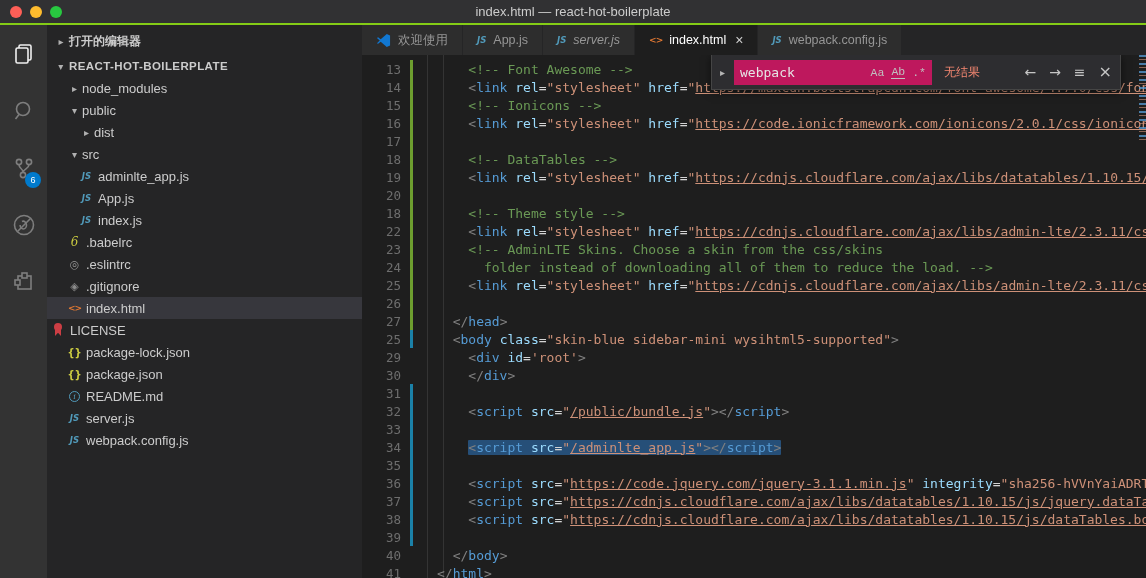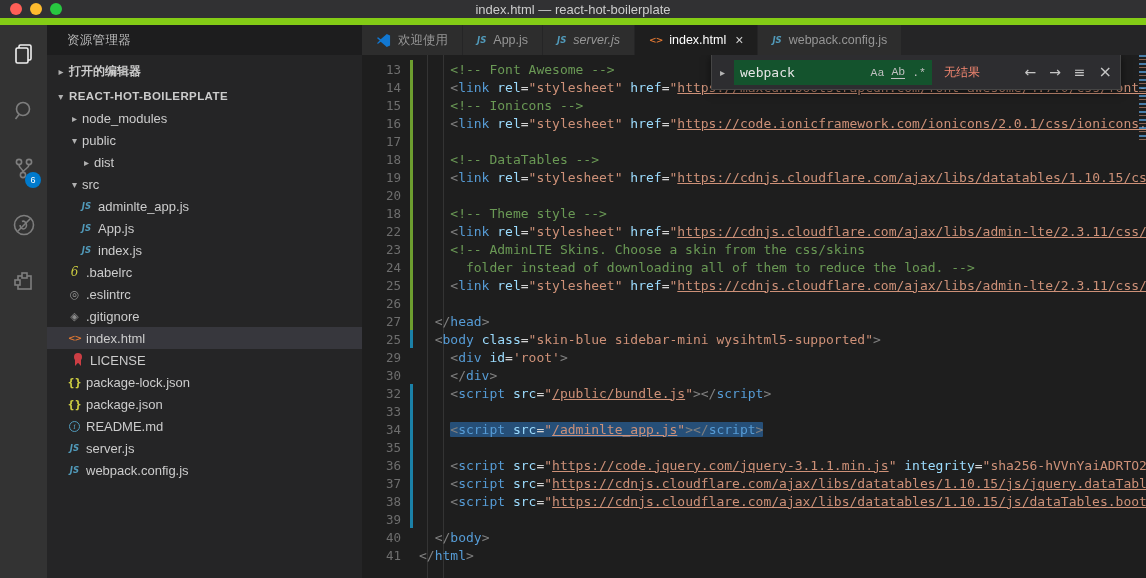--- a/index.html
+++ b/index.html
@@ -9,21 +9,21 @@
     --c-comment:#6a9955; --c-tag:#569cd6; --c-attr:#9cdcfe; --c-str:#ce9178; --c-punct:#808080; --c-plain:#d4d4d4;
     --gutter-add:#6d9e2f; --gutter-mod:#1b81a8; --status-red:#f48771;
     --js-icon:#519aba; --html-icon:#e37933; --json-icon:#cbcb41; --license-red:#cc3e44;
   }
   *{box-sizing:border-box;margin:0;padding:0}
   html,body{background:#000}
   body{font-family:"Liberation Sans",sans-serif;}
   .app{width:1146px;height:578px;position:relative;overflow:hidden;background:var(--editor-bg)}
 
   
-  .titlebar{height:25px;background:var(--titlebar-bg);display:flex;align-items:center;position:relative;border-bottom:7px solid #84cc16}
+  .titlebar{height:25px;background:var(--titlebar-bg);display:flex;align-items:center;position:relative;border-bottom:2px solid #84cc16}
   .lights{display:flex;gap:8px;padding-left:10px}
   .light{width:12px;height:12px;border-radius:50%}
   .light.r{background:#ff5f57}.light.y{background:#febc2e}.light.g{background:#28c840}
   .titlebar .title{position:absolute;left:0;right:0;text-align:center;color:#cccccc;font-size:13px;pointer-events:none}
 
   
   .main{display:flex;height:553px}
 
   
   .activitybar{width:47px;background:var(--activity-bg);display:flex;flex-direction:column;align-items:center;flex:none}
@@ -68,30 +68,30 @@
   .tab-close{color:#d0d0d0;font-size:14px;margin-left:2px;line-height:1}
 
   
   .editor{flex:1;position:relative;background:var(--editor-bg);overflow:hidden;font-family:"DejaVu Sans Mono","Liberation Mono",monospace;font-size:13px}
   .lines{position:absolute;top:5px;left:0;right:0}
   .line{height:18px;display:flex;align-items:center;white-space:pre}
   .ln{width:48px;flex:none;text-align:right;color:#6e6e6e;font-size:12.5px;padding-right:9px}
   .gbar{width:3px;height:18px;flex:none}
   .gbar.g{background:var(--gutter-add)}
   .gbar.b{background:var(--gutter-mod)}
-  .code{padding-left:6px;flex:none}
+  .code{padding-left:24px;flex:none}
   .sg-c{color:var(--c-comment)} .sg-t{color:var(--c-tag)} .sg-a{color:var(--c-attr)}
   .sg-s{color:var(--c-str)} .sg-u{color:var(--c-str);text-decoration:underline} .sg-p{color:var(--c-punct)} .sg-w{color:var(--c-plain)}
   .selbg{background:var(--selection);border-radius:1px}
   .iguide{position:absolute;top:0;bottom:0;width:1px;background:#343434}
 
   
   .findwidget{position:absolute;top:0;right:25px;width:410px;height:35px;background:#2d2d30;border:1px solid #454545;border-top:none;box-shadow:0 2px 8px rgba(0,0,0,.55);display:flex;align-items:center;padding:0 8px;z-index:10}
   .find-toggle{color:#b5b5b5;font-family:"DejaVu Sans",sans-serif;font-size:10px;width:14px;cursor:pointer}
-  .find-input{width:198px;height:25px;background:#14532d;display:flex;align-items:center;padding:0 6px;cursor:text}
+  .find-input{width:198px;height:25px;background:#be185d;display:flex;align-items:center;padding:0 6px;cursor:text}
   .find-query{color:#e6e6e6;font-size:13px;flex:1}
   .find-opt{color:#c0c0c0;font-size:11.5px;margin-left:7px;cursor:pointer;font-family:Liberation Mono, monospace}
   .find-opt.ww{border-bottom:1px solid #c0c0c0}
   .find-status{color:var(--status-red);font-size:12px;margin-left:12px;white-space:nowrap}
   .find-btns{margin-left:auto;display:flex;align-items:center;gap:13px}
   .find-btn{color:#c5c5c5;font-size:14px;cursor:pointer;font-family:"DejaVu Sans",sans-serif;line-height:1}
   .find-btn.close{font-size:16px}
 
   
   .minimap{position:absolute;top:0;right:0;width:7px;height:86px;z-index:11;background:
@@ -145,21 +145,20 @@
       <div class="act-item">
         <svg width="26" height="26" viewBox="0 0 26 26">
           <rect x="7" y="7" width="13" height="13"></rect>
           <rect x="4" y="11" width="5" height="5" fill="#333333"></rect>
           <rect x="11" y="4" width="5" height="5" fill="#333333"></rect>
         </svg>
       </div>
     </div>
 
     <div class="sidebar">
-      <div class="sidebar-title">资源管理器</div>
       <div class="section-header">
         <span class="tw">▸</span>
         <span>打开的编辑器</span>
       </div>
       <div class="section-header project">
         <span class="tw">▾</span>
         <span>REACT-HOT-BOILERPLATE</span>
       </div>
       <div class="tree" id="tree">
           <div class="trow" style="padding-left: 20px;">
@@ -199,21 +198,21 @@
             <span class="tlabel">.eslintrc</span>
           </div>
           <div class="trow" style="padding-left: 20px;">
             <span class="fi fi-git">◈</span>
             <span class="tlabel">.gitignore</span>
           </div>
           <div class="trow selected" style="padding-left: 20px;">
             <span class="fi fi-html">&lt;&gt;</span>
             <span class="tlabel">index.html</span>
           </div>
-          <div class="trow" style="padding-left: 24px;">
+          <div class="trow" style="padding-left: 4px;">
             <span class="fi fi-license">
               <span class="lic-c"></span>
               <span class="lic-t"></span>
             </span>
             <span class="tlabel">LICENSE</span>
           </div>
           <div class="trow" style="padding-left: 20px;">
             <span class="fi fi-json">{}</span>
             <span class="tlabel">package-lock.json</span>
           </div>
@@ -281,20 +280,21 @@
             <div class="line"><span class="ln">18</span><span class="gbar g"></span><span class="code"><span class="sg-w">    </span><span class="sg-c">&lt;!-- Theme style --&gt;</span></span></div>
             <div class="line"><span class="ln">22</span><span class="gbar g"></span><span class="code"><span class="sg-w">    </span><span class="sg-p">&lt;</span><span class="sg-t">link</span><span class="sg-w"> </span><span class="sg-a">rel</span><span class="sg-w">=</span><span class="sg-s">"stylesheet"</span><span class="sg-w"> </span><span class="sg-a">href</span><span class="sg-w">=</span><span class="sg-s">"</span><span class="sg-u">https://cdnjs.cloudflare.com/ajax/libs/admin-lte/2.3.11/css/AdminLTE.min.css</span></span></div>
             <div class="line"><span class="ln">23</span><span class="gbar g"></span><span class="code"><span class="sg-w">    </span><span class="sg-c">&lt;!-- AdminLTE Skins. Choose a skin from the css/skins</span></span></div>
             <div class="line"><span class="ln">24</span><span class="gbar g"></span><span class="code"><span class="sg-w">      </span><span class="sg-c">folder instead of downloading all of them to reduce the load. --&gt;</span></span></div>
             <div class="line"><span class="ln">25</span><span class="gbar g"></span><span class="code"><span class="sg-w">    </span><span class="sg-p">&lt;</span><span class="sg-t">link</span><span class="sg-w"> </span><span class="sg-a">rel</span><span class="sg-w">=</span><span class="sg-s">"stylesheet"</span><span class="sg-w"> </span><span class="sg-a">href</span><span class="sg-w">=</span><span class="sg-s">"</span><span class="sg-u">https://cdnjs.cloudflare.com/ajax/libs/admin-lte/2.3.11/css/skins/skin-blue.min.css</span></span></div>
             <div class="line"><span class="ln">26</span><span class="gbar g"></span><span class="code"></span></div>
             <div class="line"><span class="ln">27</span><span class="gbar g"></span><span class="code"><span class="sg-w">  </span><span class="sg-p">&lt;/</span><span class="sg-t">head</span><span class="sg-p">&gt;</span></span></div>
             <div class="line"><span class="ln">25</span><span class="gbar b"></span><span class="code"><span class="sg-w">  </span><span class="sg-p">&lt;</span><span class="sg-t">body</span><span class="sg-w"> </span><span class="sg-a">class</span><span class="sg-w">=</span><span class="sg-s">"skin-blue sidebar-mini wysihtml5-supported"</span><span class="sg-p">&gt;</span></span></div>
             <div class="line"><span class="ln">29</span><span class="gbar"></span><span class="code"><span class="sg-w">    </span><span class="sg-p">&lt;</span><span class="sg-t">div</span><span class="sg-w"> </span><span class="sg-a">id</span><span class="sg-w">=</span><span class="sg-s">'root'</span><span class="sg-p">&gt;</span></span></div>
             <div class="line"><span class="ln">30</span><span class="gbar"></span><span class="code"><span class="sg-w">    </span><span class="sg-p">&lt;/</span><span class="sg-t">div</span><span class="sg-p">&gt;</span></span></div>
+            <div class="line"><span class="ln">31</span><span class="gbar b"></span><span class="code"></span></div>
             <div class="line"><span class="ln">32</span><span class="gbar b"></span><span class="code"><span class="sg-w">    </span><span class="sg-p">&lt;</span><span class="sg-t">script</span><span class="sg-w"> </span><span class="sg-a">src</span><span class="sg-w">=</span><span class="sg-s">"</span><span class="sg-u">/public/bundle.js</span><span class="sg-s">"</span><span class="sg-p">&gt;</span><span class="sg-p">&lt;/</span><span class="sg-t">script</span><span class="sg-p">&gt;</span></span></div>
             <div class="line"><span class="ln">33</span><span class="gbar b"></span><span class="code"></span></div>
             <div class="line"><span class="ln">34</span><span class="gbar b"></span><span class="code"><span class="sg-w">    </span><span class="selbg"><span class="sg-p">&lt;</span><span class="sg-t">script</span><span class="sg-w"> </span><span class="sg-a">src</span><span class="sg-w">=</span><span class="sg-s">"</span><span class="sg-u">/adminlte_app.js</span><span class="sg-s">"</span><span class="sg-p">&gt;</span><span class="sg-p">&lt;/</span><span class="sg-t">script</span><span class="sg-p">&gt;</span></span></span></div>
             <div class="line"><span class="ln">35</span><span class="gbar b"></span><span class="code"></span></div>
             <div class="line"><span class="ln">36</span><span class="gbar b"></span><span class="code"><span class="sg-w">    </span><span class="sg-p">&lt;</span><span class="sg-t">script</span><span class="sg-w"> </span><span class="sg-a">src</span><span class="sg-w">=</span><span class="sg-s">"</span><span class="sg-u">https://code.jquery.com/jquery-3.1.1.min.js</span><span class="sg-s">"</span><span class="sg-w"> </span><span class="sg-a">integrity</span><span class="sg-w">=</span><span class="sg-s">"sha256-hVVnYaiADRTO2PzUGmuLJr8BLUSjGIZsDYGmIJLv2b8="</span></span></div>
             <div class="line"><span class="ln">37</span><span class="gbar b"></span><span class="code"><span class="sg-w">    </span><span class="sg-p">&lt;</span><span class="sg-t">script</span><span class="sg-w"> </span><span class="sg-a">src</span><span class="sg-w">=</span><span class="sg-s">"</span><span class="sg-u">https://cdnjs.cloudflare.com/ajax/libs/datatables/1.10.15/js/jquery.dataTables.min.js</span></span></div>
             <div class="line"><span class="ln">38</span><span class="gbar b"></span><span class="code"><span class="sg-w">    </span><span class="sg-p">&lt;</span><span class="sg-t">script</span><span class="sg-w"> </span><span class="sg-a">src</span><span class="sg-w">=</span><span class="sg-s">"</span><span class="sg-u">https://cdnjs.cloudflare.com/ajax/libs/datatables/1.10.15/js/dataTables.bootstrap.min.js</span></span></div>
             <div class="line"><span class="ln">39</span><span class="gbar b"></span><span class="code"></span></div>
             <div class="line"><span class="ln">40</span><span class="gbar"></span><span class="code"><span class="sg-w">  </span><span class="sg-p">&lt;/</span><span class="sg-t">body</span><span class="sg-p">&gt;</span></span></div>
             <div class="line"><span class="ln">41</span><span class="gbar"></span><span class="code"><span class="sg-p">&lt;/</span><span class="sg-t">html</span><span class="sg-p">&gt;</span></span></div>

